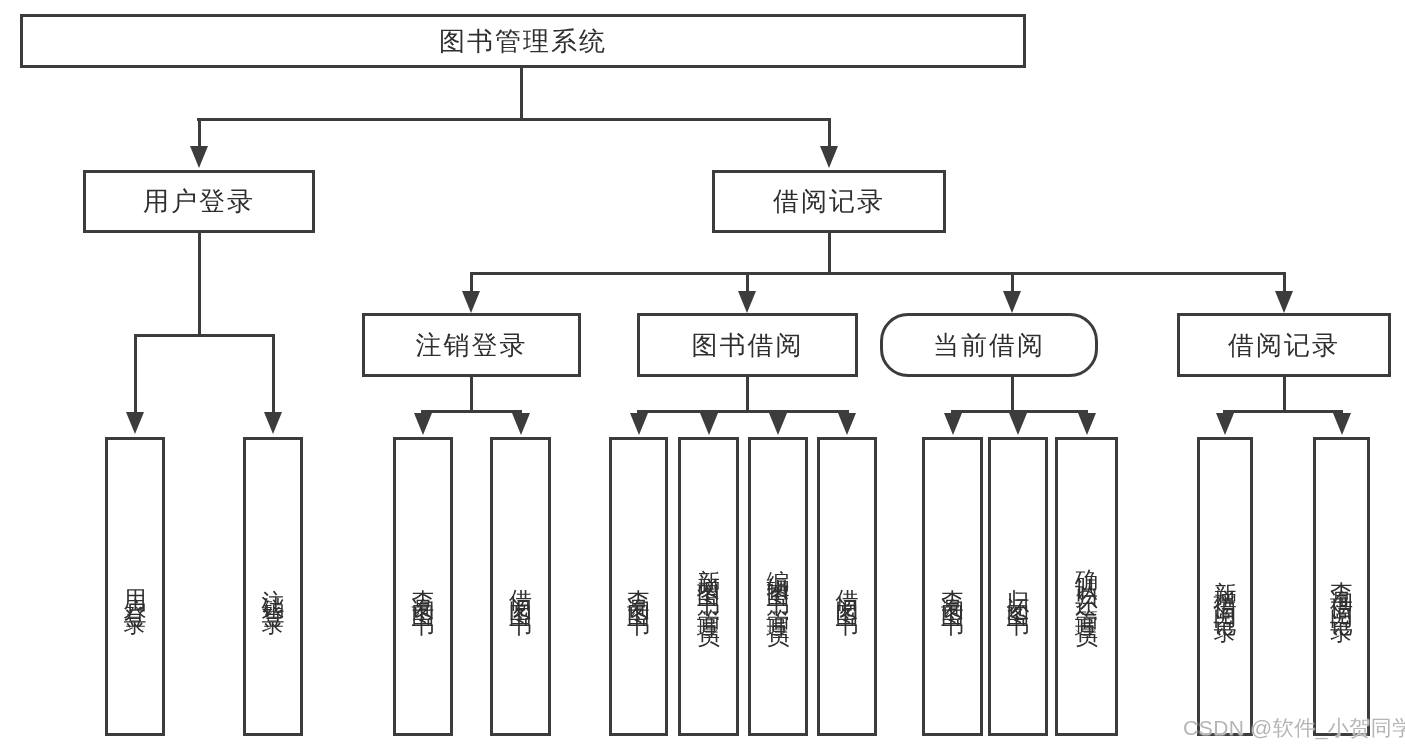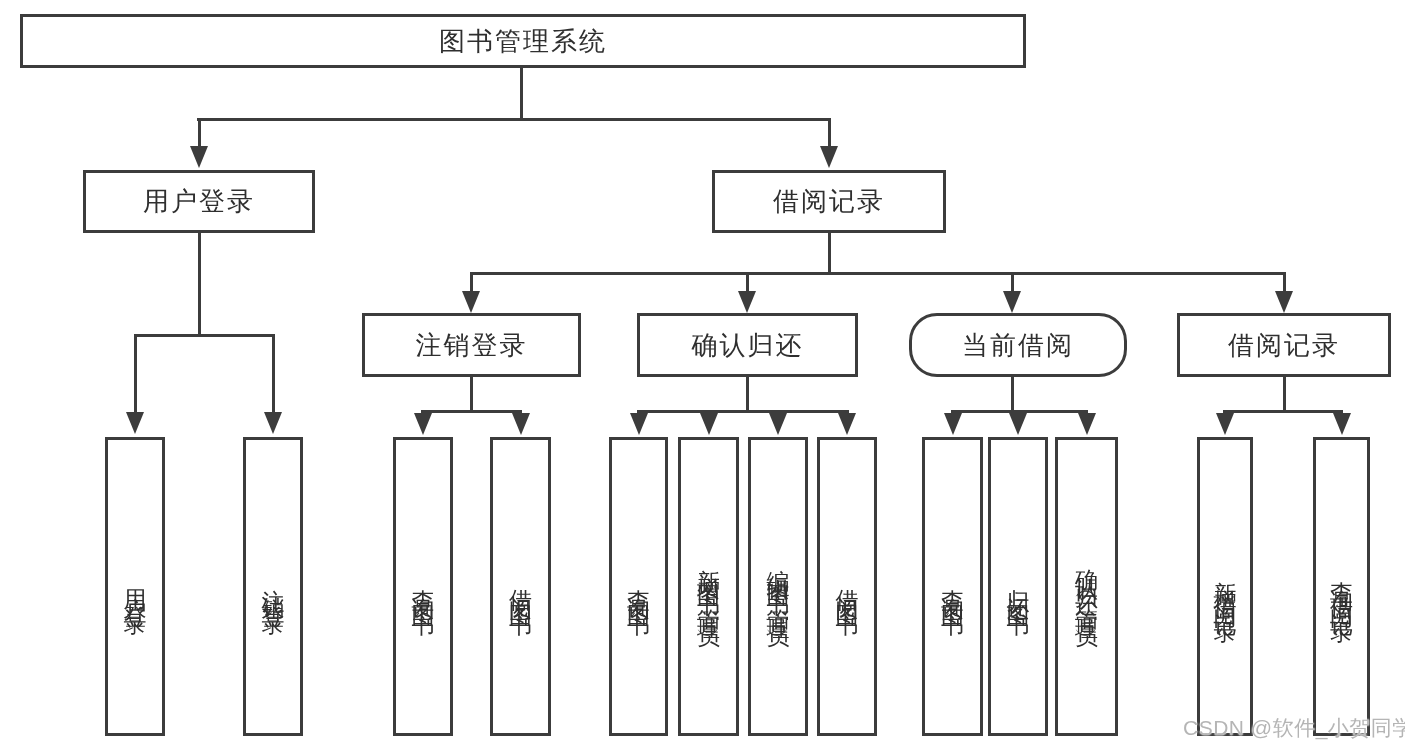--- a/index.html
+++ b/index.html
@@ -92,23 +92,23 @@
   <div class="ahead" style="left:738px; top:291px;"></div>
   <div class="vline" style="left:1011px; top:272px; height:20px;"></div>
   <div class="ahead" style="left:1003px; top:291px;"></div>
   <div class="vline" style="left:1283px; top:272px; height:20px;"></div>
   <div class="ahead" style="left:1275px; top:291px;"></div>
 
   <div class="box node" style="left:362px; top:313px; width:219px; height:64px;">
     <span>注销登录</span>
   </div>
   <div class="box node" style="left:637px; top:313px; width:221px; height:64px;">
-    <span>确认归还</span>
+    <span>图书借阅</span>
   </div>
-  <div class="box node" style="left:909px; top:313px; width:218px; height:64px;border-radius:28px;">
+  <div class="box node" style="left:880px; top:313px; width:218px; height:64px;border-radius:28px;">
     <span>当前借阅</span>
   </div>
   <div class="box node" style="left:1177px; top:313px; width:214px; height:64px;">
     <span>借阅记录</span>
   </div>
 
   <div class="vline" style="left:470px; top:375px; height:37px;"></div>
   <div class="hline" style="left:421px; top:410px; width:101px;"></div>
   <div class="ahead" style="left:414px; top:413px;"></div>
   <div class="ahead" style="left:512px; top:413px;"></div>

